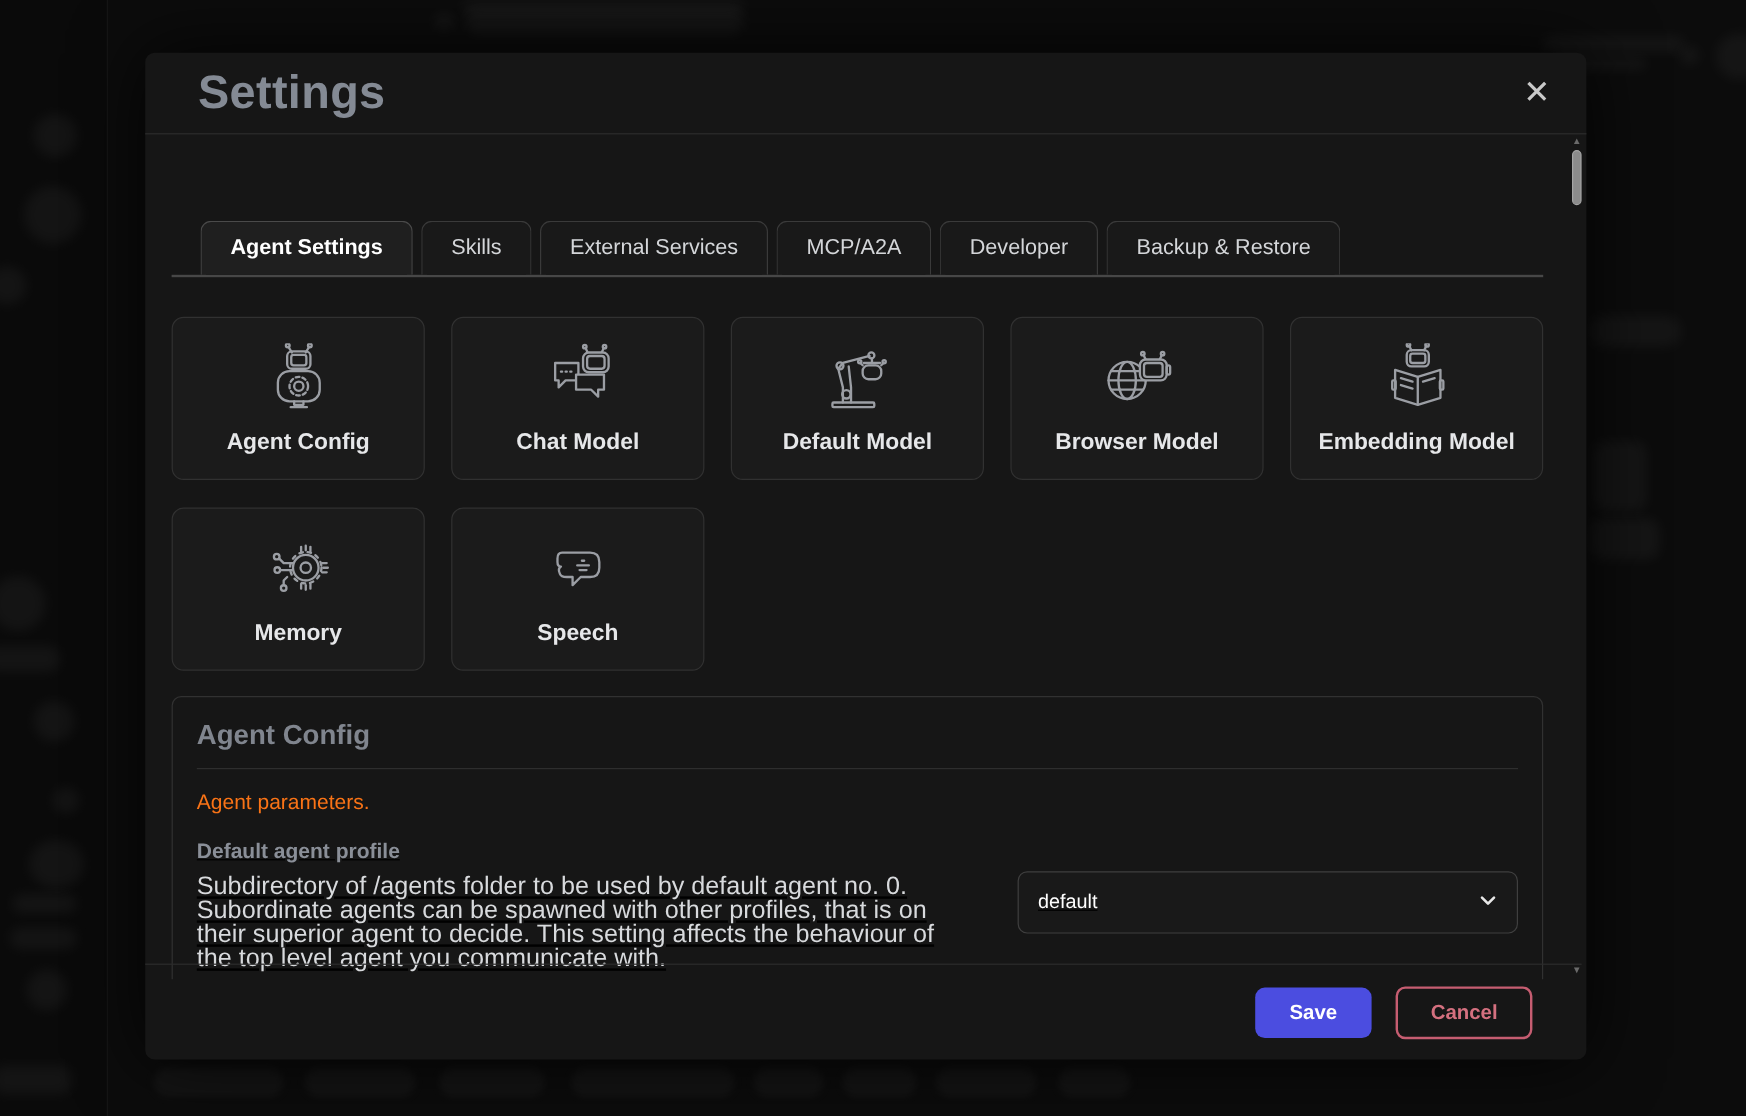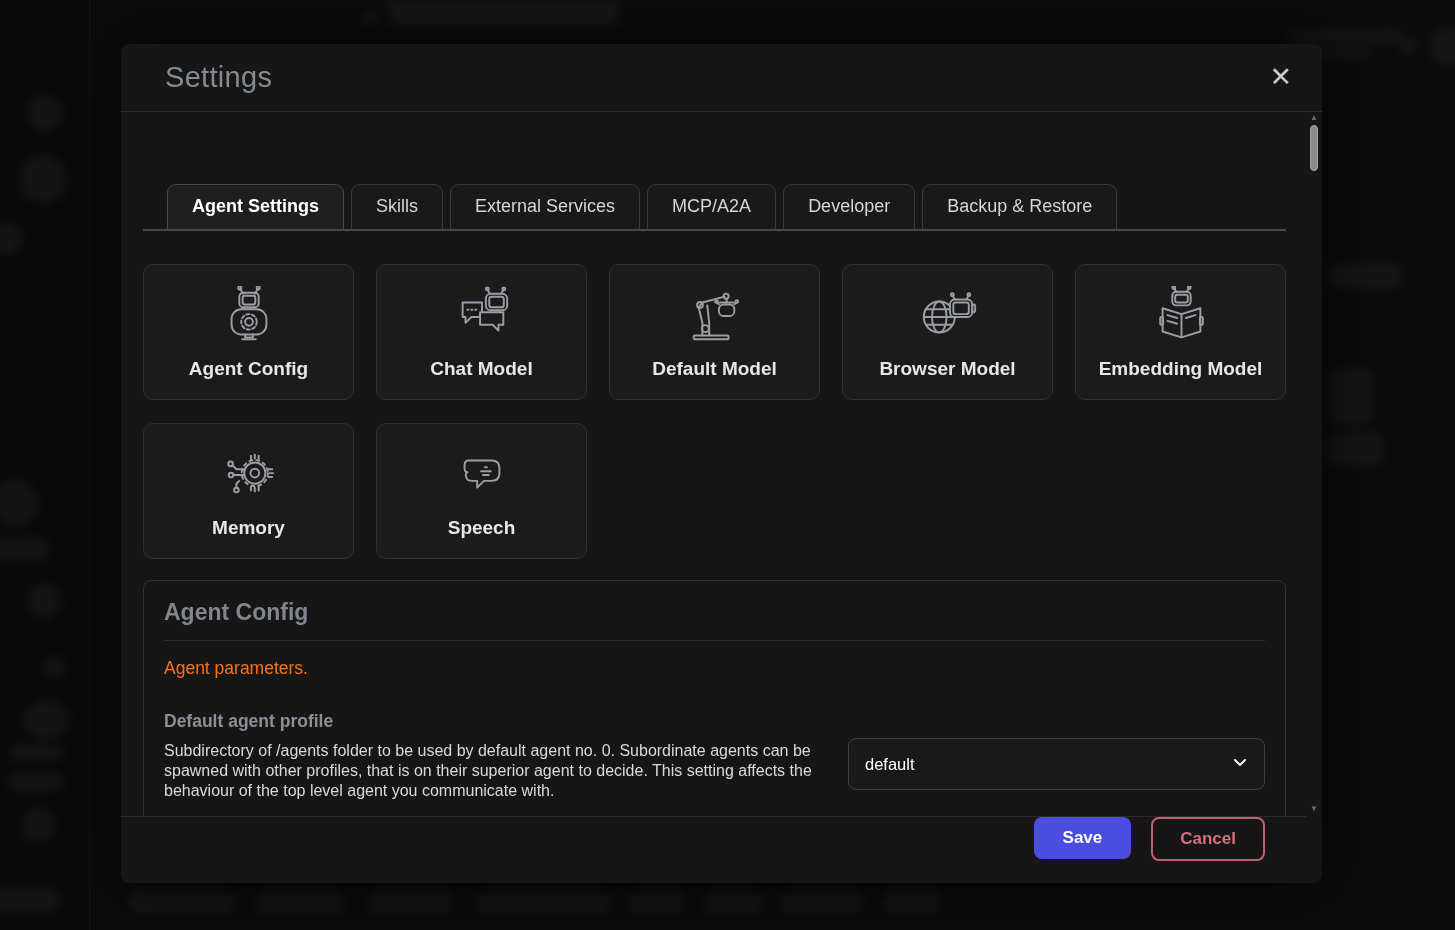--- a/index.html
+++ b/index.html
@@ -20,21 +20,21 @@
   
   .modal {
     position:absolute; left:121px; top:44px; width:1201px; height:839px;
     background:#161616; border-radius:8px;
     box-shadow:0 0 60px rgba(0,0,0,.8);
   }
   .modal-header {
     height:68px; display:flex; align-items:center; justify-content:space-between;
     padding:0 30px 0 44px; border-bottom:1px solid #2c2c2c;
   }
-  .modal-title { color:var(--title-gray,#848a94); font-size:29px; font-weight:normal; letter-spacing:.3px; }
+  .modal-title { color:var(--title-gray,#848a94); font-size:39px; font-weight:bold; letter-spacing:.3px; }
   .close-btn { color:#c9c9c9; font-size:27px; line-height:1; cursor:pointer; background:none; border:none; font-family:inherit; }
 
   .modal-content {
     position:absolute; top:69px; bottom:67px; left:0; right:16px;
     overflow:hidden; padding:35px 20px 0 22px;
   }
 
   
   .tabs-row { display:flex; gap:7px; padding-left:24px; border-bottom:2px solid #474747; align-items:flex-end;margin-top:36px; }
   .tab {
@@ -53,37 +53,37 @@
     gap:9px; cursor:pointer;
   }
   .card-icon { height:64px; display:flex; align-items:center; justify-content:center; }
   .card-icon svg { stroke:#9b9ea4; fill:none; stroke-width:2; stroke-linecap:round; stroke-linejoin:round; }
   .card-label { color:#e6e7e9; font-size:19px; font-weight:bold; }
 
   
   .section-box { margin-top:21px; border:1px solid #313131; border-radius:8px; padding:18px 20px 40px; height:420px; }
   .section-title { color:#80858e; font-size:23px; font-weight:bold; padding-bottom:14px; border-bottom:1px solid #2e2e2e; }
   .section-desc { color:#f97316; font-size:17.5px; margin-top:17px; }
-  .field-row { display:flex; margin-top:32px; }
+  .field-row { display:flex; margin-top:20px;text-decoration:underline; }
   .field-text { width:648px; flex:none; }
   .field-label { color:#8a8f98; font-size:17.5px; font-weight:bold; margin-bottom:9px; }
-  .field-desc { color:#d8dadd; font-size:16px; line-height:20px; }
+  .field-desc { color:#d8dadd; font-size:21px; line-height:20px; }
   .field-control { flex:1; padding-left:36px; }
   .select-box {
     margin-top:27px; height:52px; background:#191919; border:1px solid #3f3f3f; border-radius:8px;
     display:flex; align-items:center; justify-content:space-between; padding:0 16px;
     color:#ffffff; font-size:16.5px; cursor:pointer;
   }
   .select-box svg { stroke:#e8e8e8; fill:none; stroke-width:2.2; stroke-linecap:round; stroke-linejoin:round; }
 
   
   .modal-footer {
-    position:absolute; left:0; right:16px; bottom:0; height:67px;
+    position:absolute; left:0; right:4px; bottom:0; height:80px;
     border-top:1px solid #2c2c2c;
-    display:flex; align-items:flex-start; justify-content:flex-end; gap:20px; padding-right:41px;
+    display:flex; align-items:center; justify-content:flex-end; gap:20px; padding-right:41px;
   }
   .btn { font-family:inherit; font-size:17px; font-weight:bold; border-radius:8px; cursor:pointer; }
   .btn-save { background:var(--save-bg,#4b4de0); color:#ffffff; border:none; padding:11px 29px; }
   .btn-cancel { background:transparent; color:var(--cancel-pink,#d4707f); border:2px solid var(--cancel-border,#c65d71); padding:10px 27px; }
 
   
   .scrollbar { position:absolute; top:69px; bottom:67px; right:2px; width:12px; }
   .scroll-arrow { position:absolute; left:0; width:12px; text-align:center; color:#6a6a6a; font-size:8px; line-height:10px; cursor:pointer; }
   .scroll-arrow.up { top:0; }
   .scroll-arrow.down { bottom:2px; }

